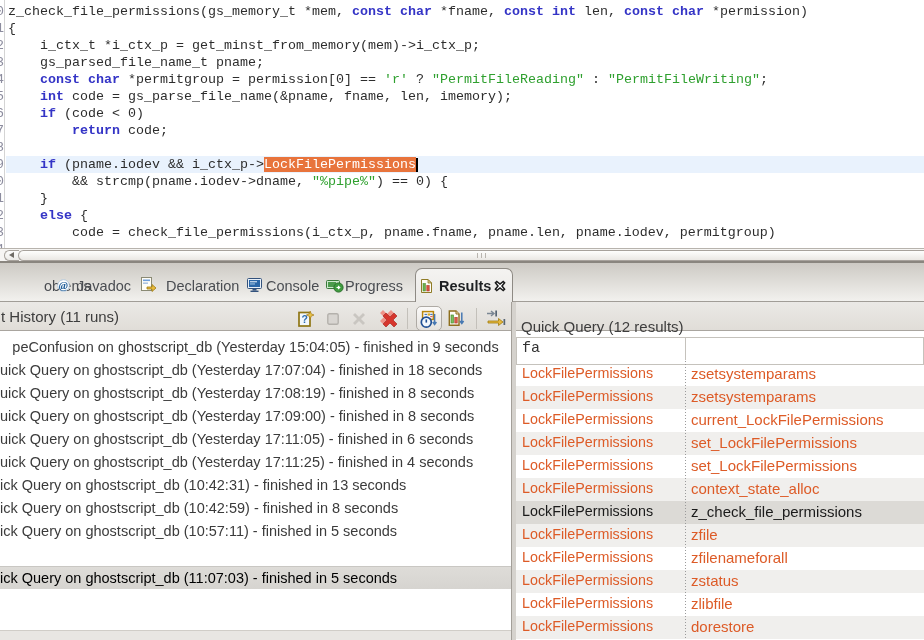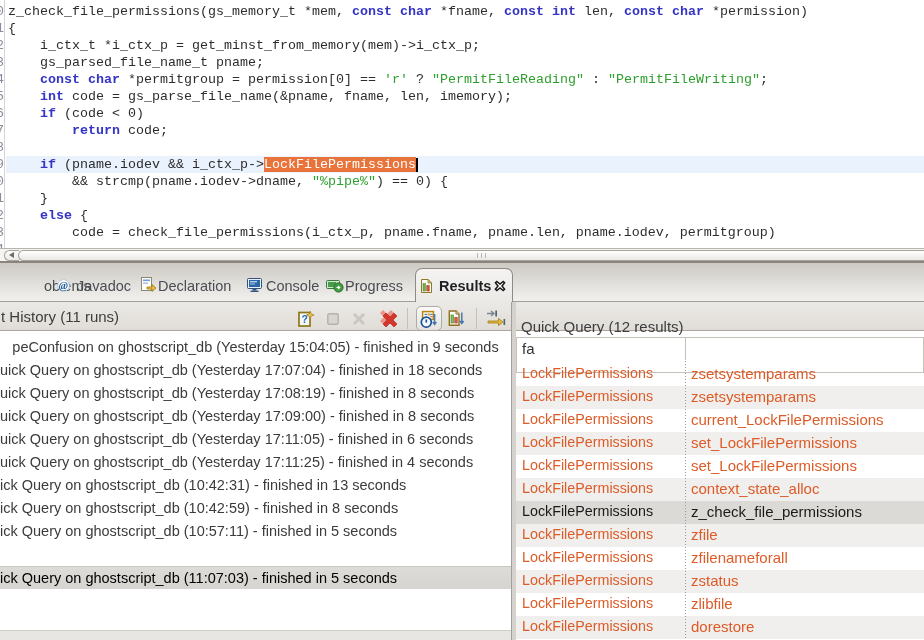--- a/index.html
+++ b/index.html
@@ -51,22 +51,22 @@
   #phead-r { left:516px; width:408px; }
   .pheadtxt { position:absolute; top:308px; height:18px; line-height:18px; font-size:15px; color:#3d3d3d; }
   #divider { left:511px; top:302px; width:5px; height:338px; background:#d5d2cd; border-left:1px solid #a39f99; }
 
   
   #list { left:0; top:332px; width:511px; height:298px; background:#fff; overflow:hidden; }
   .lrow { position:absolute; left:0; width:511px; height:23px; line-height:23px;
       font-size:14.5px; color:#3b3b3b; white-space:pre; }
   .lrow.sel { background:linear-gradient(#dedcd8,#d6d4d0); color:#000; border-top:1px solid #c9c7c3; line-height:22px; }
   #bstrip { left:0; top:630px; width:511px; height:10px; background:#e8e6e3; border-top:1px solid #d0cdc8; }
-  #farow { left:516px; top:337px; width:408px; height:36px; background:#fff;
-      border:1px solid #c5c2bc; }
+  #farow { left:516px; top:337px; width:408px; height:28px; background:#fff;
+      border:1px solid #c5c2bc;font-family:Liberation Mono, monospace; }
   #farow .cdiv { position:absolute; left:168px; top:0; width:1px; height:22px; background:#c5c2bc; }
   #fatxt { position:absolute; left:5px; top:2px; font-size:15px; color:#333; }
   .trow { position:absolute; left:516px; width:408px; height:23px; line-height:23px; }
   .trow .c1 { position:absolute; left:6px; top:-1px; color:#dd5b27; font-size:14.3px; }
   .trow .c2 { position:absolute; left:175px; top:-1px; color:#dd5b27; font-size:15px; }
   .trow.even { background:#f0efed; }
   .trow.sel { background:#dcdad6; }
   .trow.sel .c1, .trow.sel .c2 { color:#1a1a1a; }
   #coldots { left:685px; top:361px; width:1px; height:277px;
       background:repeating-linear-gradient(#9a9a9a 0 1px,transparent 1px 3px); }
@@ -117,21 +117,21 @@
     <div class="sbtn"></div>
     <div class="sthumb"></div>
     <div class="arr"></div>
     <div class="grip"></div>
   </div>
   <div id="dkline" class="abs"></div>
 
   <div id="tabbar" class="abs"></div>
   <span class="tabtxt" style="left:0px;padding-left:44px;">oblems</span>
   <span class="tabtxt" style="left:77px;">Javadoc</span>
-  <span class="tabtxt" style="left:158px;text-align:center;">Declaration</span>
+  <span class="tabtxt" style="left:166px;text-align:center;">Declaration</span>
   <span class="tabtxt" style="left:266px;">Console</span>
   <span class="tabtxt" style="left:345px;">Progress</span>
   <div id="tab-results" class="abs"></div>
   <span class="tabtxt" style="left:439px; font-weight:bold; color:#1e2023;">Results</span>
 
   <svg class="abs" style="left:57px;top:279px;" width="13" height="13" viewBox="0 0 13 13">
     <circle cx="6.5" cy="6.5" r="5.8" fill="#fff" stroke="#b5cade" stroke-width="1"></circle>
     <text x="1.8" y="10.3" font-family="Liberation Serif" font-style="italic" font-weight="bold" font-size="11" fill="#1f5d99">@</text>
   </svg>
   <svg class="abs" style="left:140px;top:277px;" width="17" height="16" viewBox="0 0 17 16">

